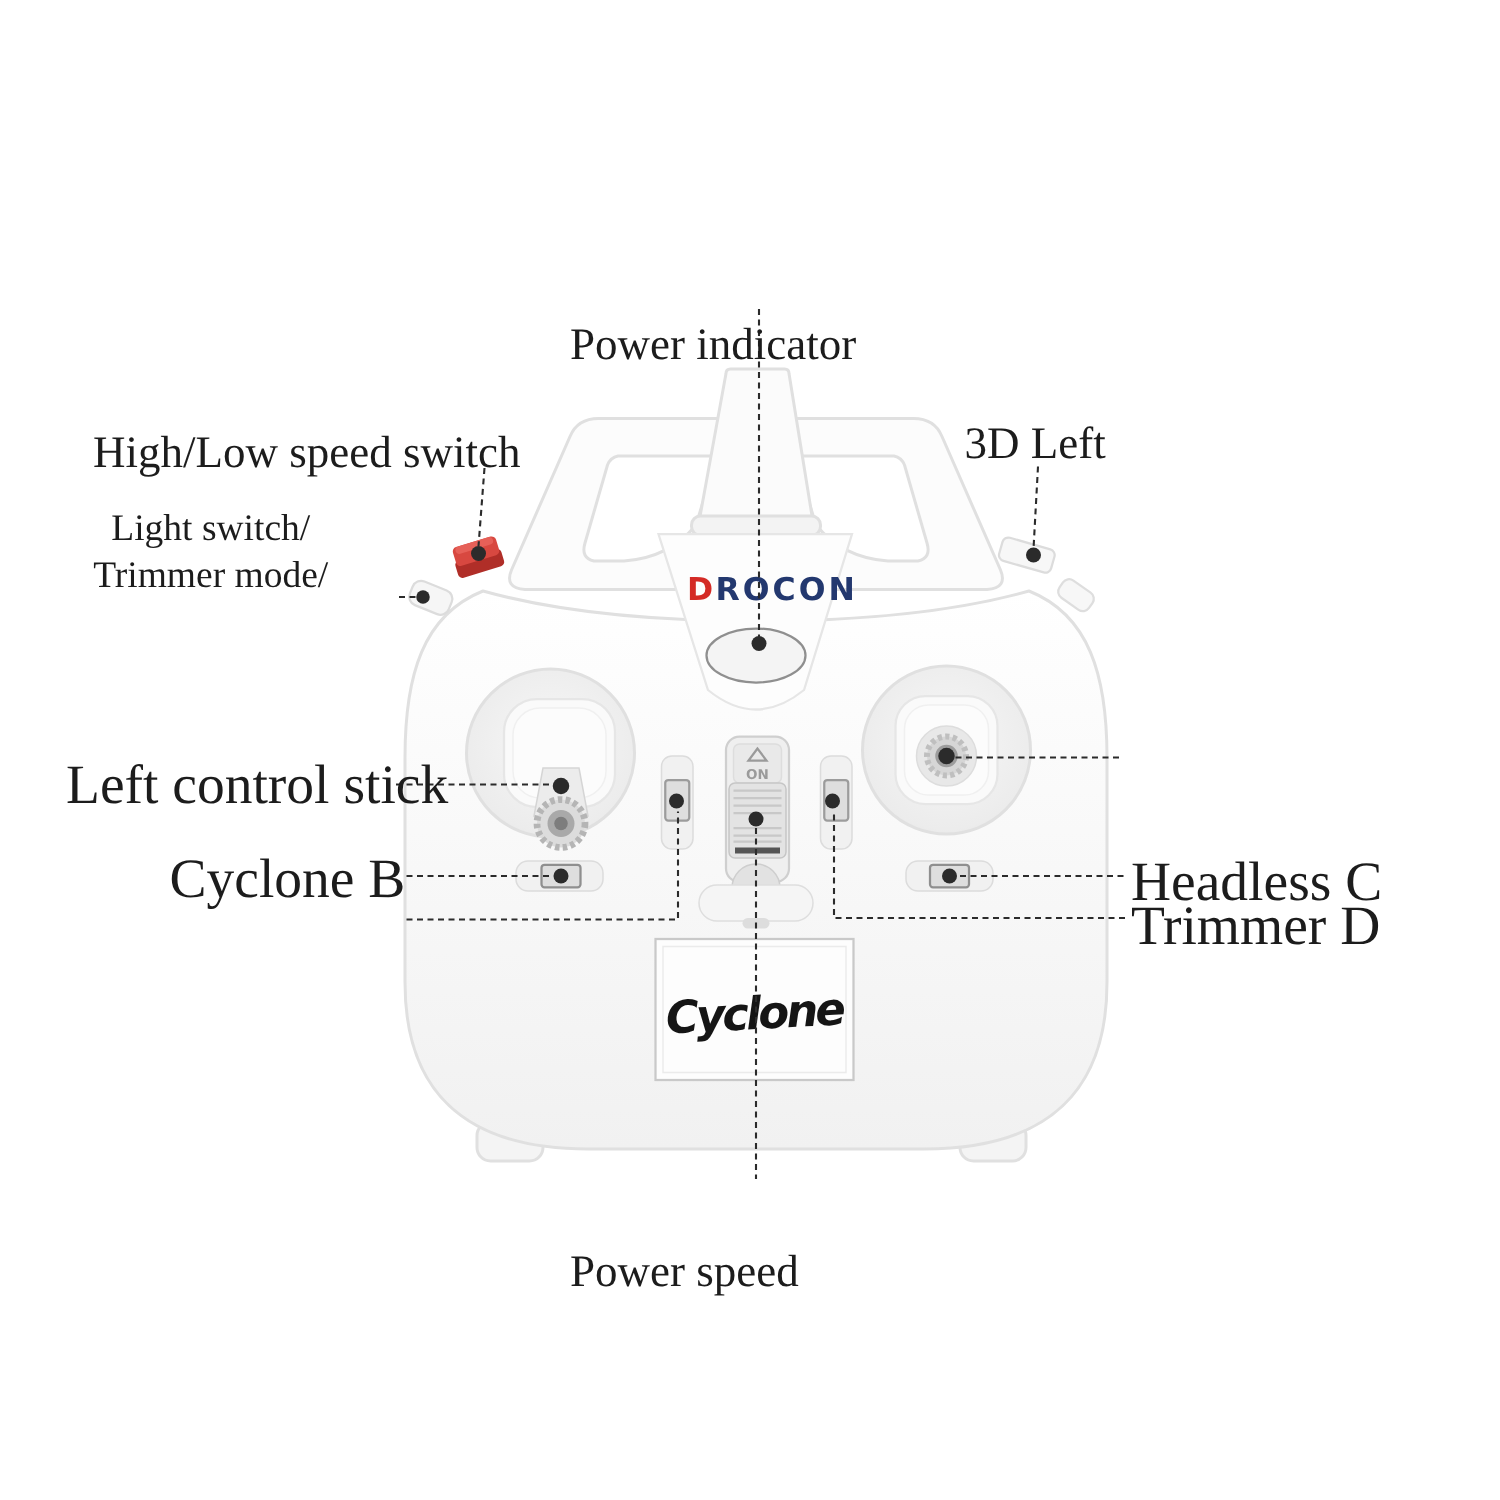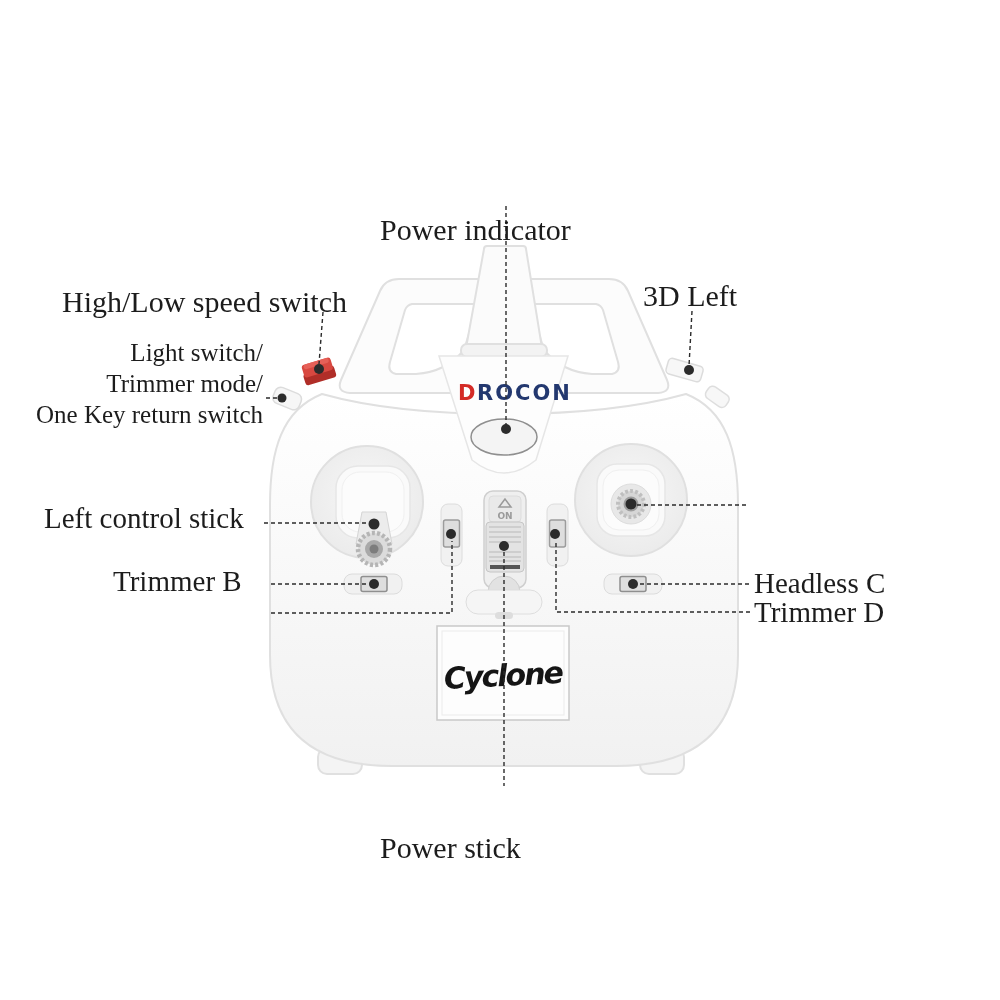--- a/index.html
+++ b/index.html
@@ -3,23 +3,23 @@
 <meta charset="utf-8">
 <style>
   :root{
     --background:#ffffff; --label-text:#1c1c1c; --leader-line:#2b2b2b;
     --brand-red:#d42b26; --brand-navy:#23386f; --switch-red:#d84840; --logo-black:#151515;
   }
   html,body{margin:0;padding:0;background:var(--background);}
   .canvas{position:relative;width:1000px;height:1000px;background:var(--background);
           font-family:"Liberation Serif", serif;overflow:hidden;}
   .canvas svg{position:absolute;left:0;top:0;}
-  .label{position:absolute;color:var(--label-text);white-space:nowrap;font-size:29px;}
+  .label{position:absolute;color:var(--label-text);white-space:nowrap;font-size:37px;}
   .label.center{text-align:left;margin-top:44px;}
-  .label.right{text-align:right;white-space:normal;}
+  .label.right{text-align:center;white-space:normal;}
   .leader{stroke:var(--leader-line);stroke-width:1.4;fill:none;stroke-dasharray:4 3;}
   .dot{fill:var(--leader-line);stroke:none;}
   .outline{stroke:#e0e0e0;stroke-width:2;stroke-linejoin:round;}
   .soft{stroke:#e6e6e6;stroke-width:1.5;}
   text.brand-d{fill:var(--brand-red);}
   text.brand-rest{fill:var(--brand-navy);}
   text.cyclone{fill:var(--logo-black);font-family:"DejaVu Sans",sans-serif;
                font-style:italic;font-weight:800;letter-spacing:-2px;}
   text.brand{font-family:"DejaVu Sans",sans-serif;font-weight:700;letter-spacing:2px;}
   text.tiny{font-family:"DejaVu Sans",sans-serif;fill:#9a9a9a;font-weight:700;}
@@ -155,28 +155,27 @@
 
   <div class="label center" style="left:380px;top:169px;width:255px;font-size:30px;">Power indicator</div>
 
   <div class="label" style="left:62px;top:285px;font-size:30px;">High/Low speed switch</div>
 
   <div class="label" style="left:643px;top:279px;font-size:30px;">3D Left</div>
 
   <div class="label right" style="left:18px;top:337px;width:245px;font-size:25px;line-height:31px;">
     <div>Light switch/</div>
     <div>Trimmer mode/</div>
-    <div>One Key return switch</div>
   </div>
 
   <div class="label" style="left:44px;top:502px;">Left control stick</div>
 
 
-  <div class="label" style="left:113px;top:565px;">Trimmer B</div>
+  <div class="label" style="left:113px;top:565px;">Cyclone B</div>
 
 
   <div class="label" style="left:754px;top:567px;">Headless C</div>
 
   <div class="label" style="left:754px;top:596px;">Trimmer D</div>
 
-  <div class="label center" style="left:380px;top:787px;width:250px;font-size:30px;">Power stick</div>
+  <div class="label center" style="left:380px;top:787px;width:250px;font-size:30px;">Power speed</div>
 
 </div>
 
 </body></html>

